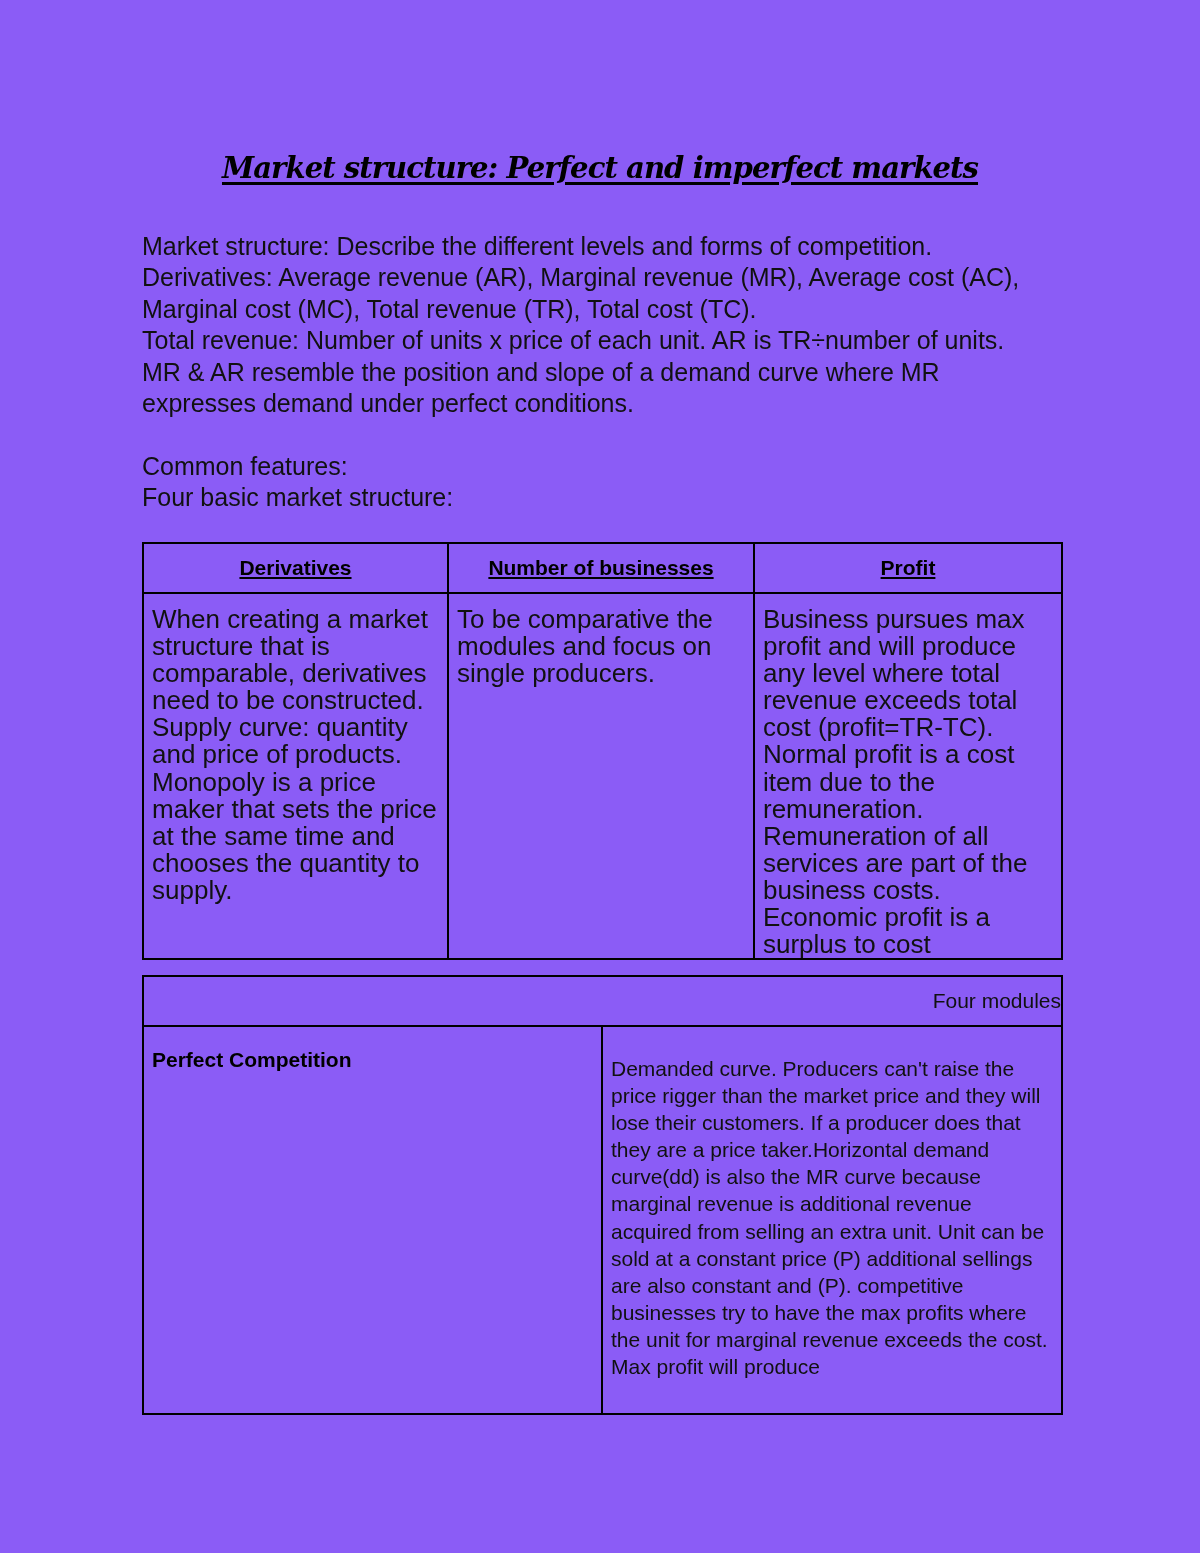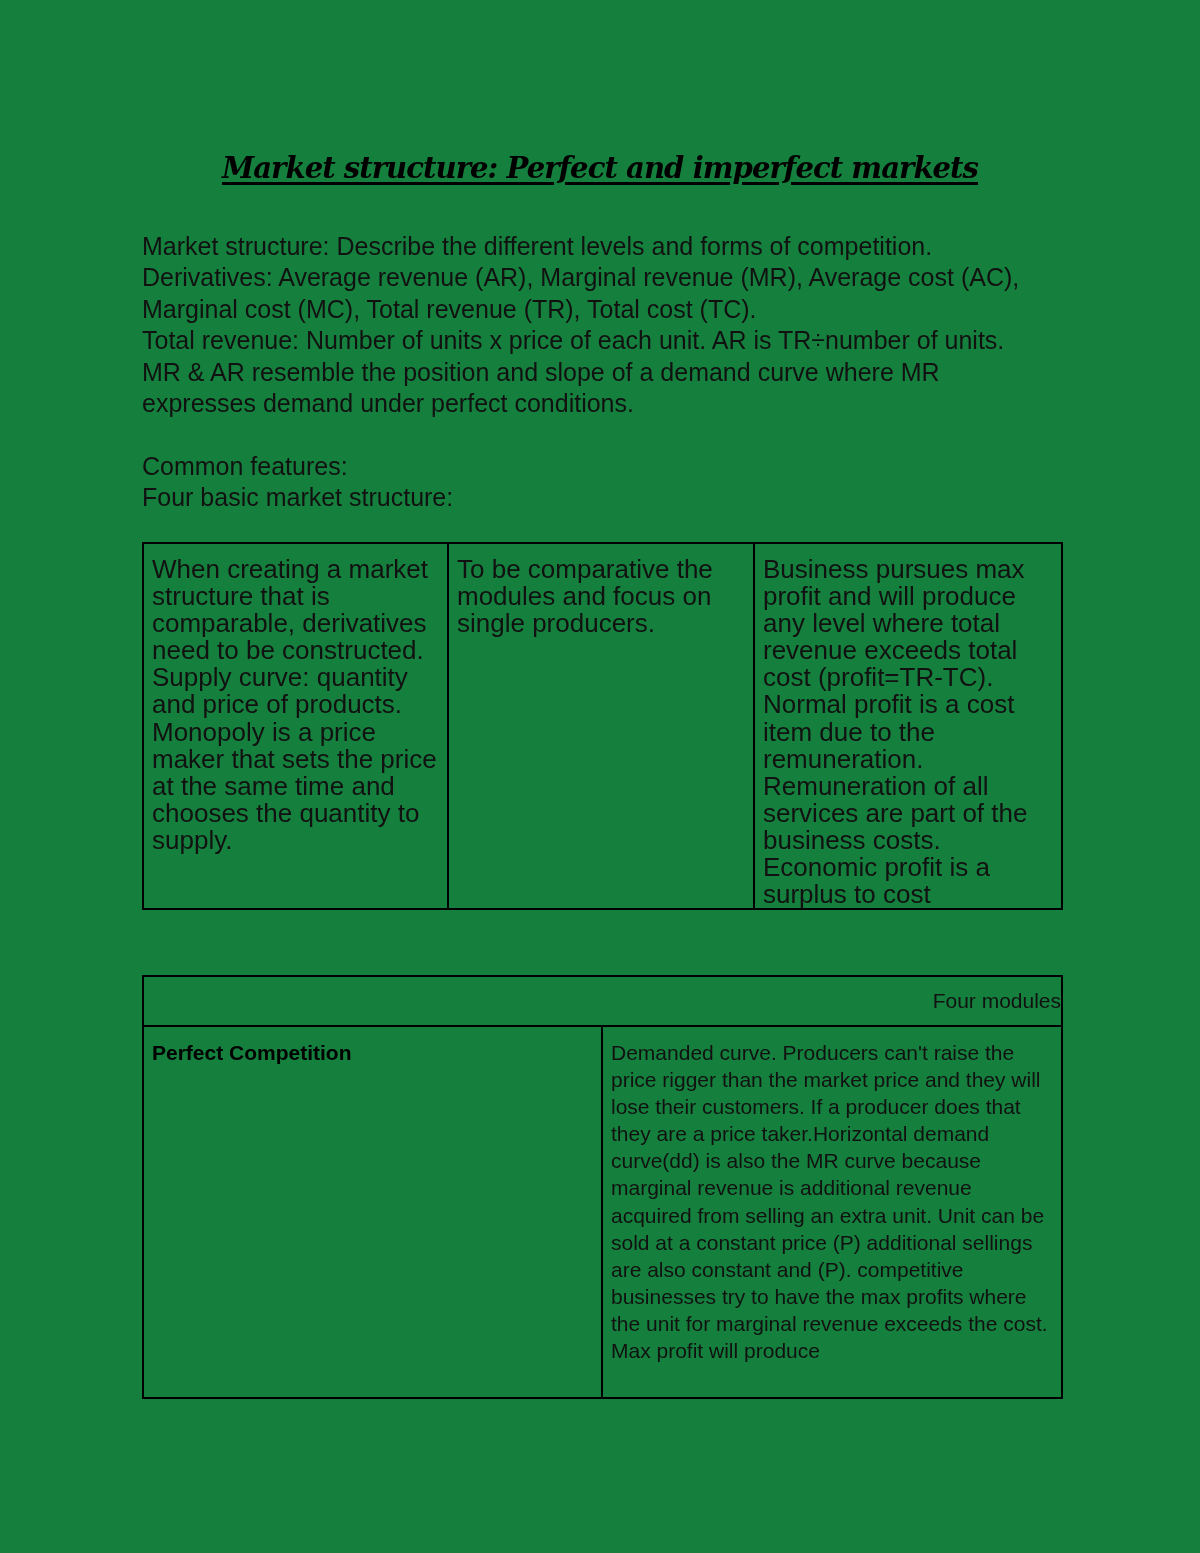--- a/index.html
+++ b/index.html
@@ -12,21 +12,21 @@
     height: 1553px;
     position: relative;
     color: #000000;
     font-family: "Liberation Sans", sans-serif;
   }
   .page {
     position: absolute;
     left: 0; top: 0;
     width: 1200px;
     height: 1553px;
-    background: #15803d;
+    background: #8b5cf6;
   }
   .title {
     position: absolute;
     left: 0;
     top: 142px;
     width: 1200px;
     text-align: center;
     font-family: "DejaVu Serif", serif;
     font-style: italic;
     font-weight: bold;
@@ -106,27 +106,27 @@
   .t2 col.c2 { width: 460px; }
   .t2 .header-cell {
     height: 48px;
     vertical-align: middle;
     padding-left: 156px;
     color: #111;
     text-align: right;
   }
   .t2 .module-name {
     font-weight: bold;
-    padding: 12px 8px 0 8px;
+    padding: 19px 8px 0 8px;
     line-height: 27.1px;
     border-radius: 19px;
   }
   .t2 .module-desc {
     height: 358px;
-    padding: 12px 8px 0 8px;
+    padding: 28px 8px 0 8px;
     line-height: 27.1px;
     color: #111;
   }
 </style>
 </head>
 <body>
 
 <div class="page">
 
   <div class="title">Market structure: Perfect and imperfect markets</div>
@@ -141,20 +141,25 @@
     <p>Four basic market structure:</p>
   </div>
 
   <table class="t1">
     <colgroup>
       <col class="c1">
         <col class="c2">
         <col class="c3">
     </colgroup>
     <tbody>
+        <tr>
+      <th>Derivatives</th>
+      <th>Number of businesses</th>
+      <th>Profit</th>
+    </tr>
     <tr>
       <td>When creating a market structure that is comparable, derivatives need to be constructed. Supply curve: quantity and price of products. Monopoly is a price maker that sets the price at the same time and chooses the quantity to supply.</td>
       <td>To be comparative the modules and focus on single producers.</td>
       <td>Business pursues max profit and will produce any level where total revenue exceeds total cost (profit=TR-TC). Normal profit is a cost item due to the remuneration. Remuneration of all services are part of the business costs. Economic profit is a surplus to cost</td>
     </tr>
   </tbody>
     </table>
 
   <table class="t2">
     <colgroup>

